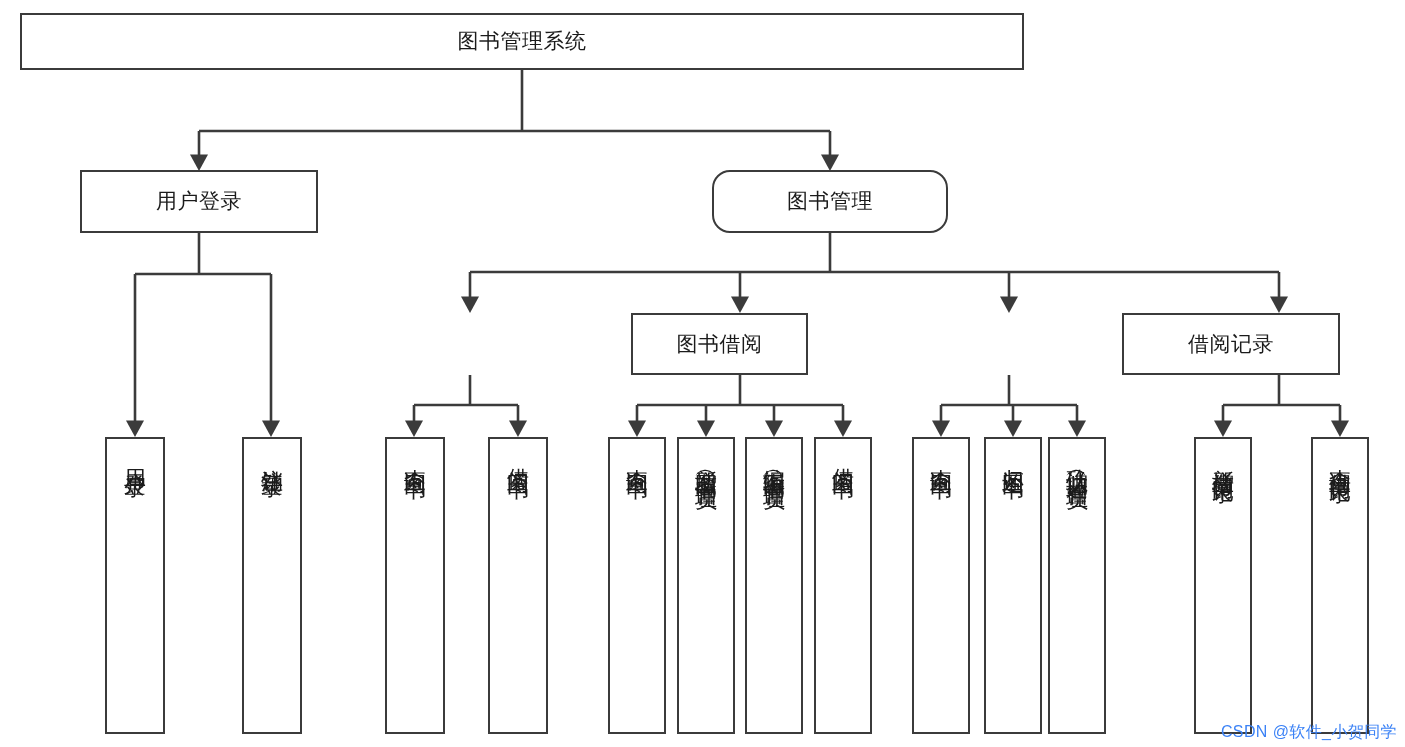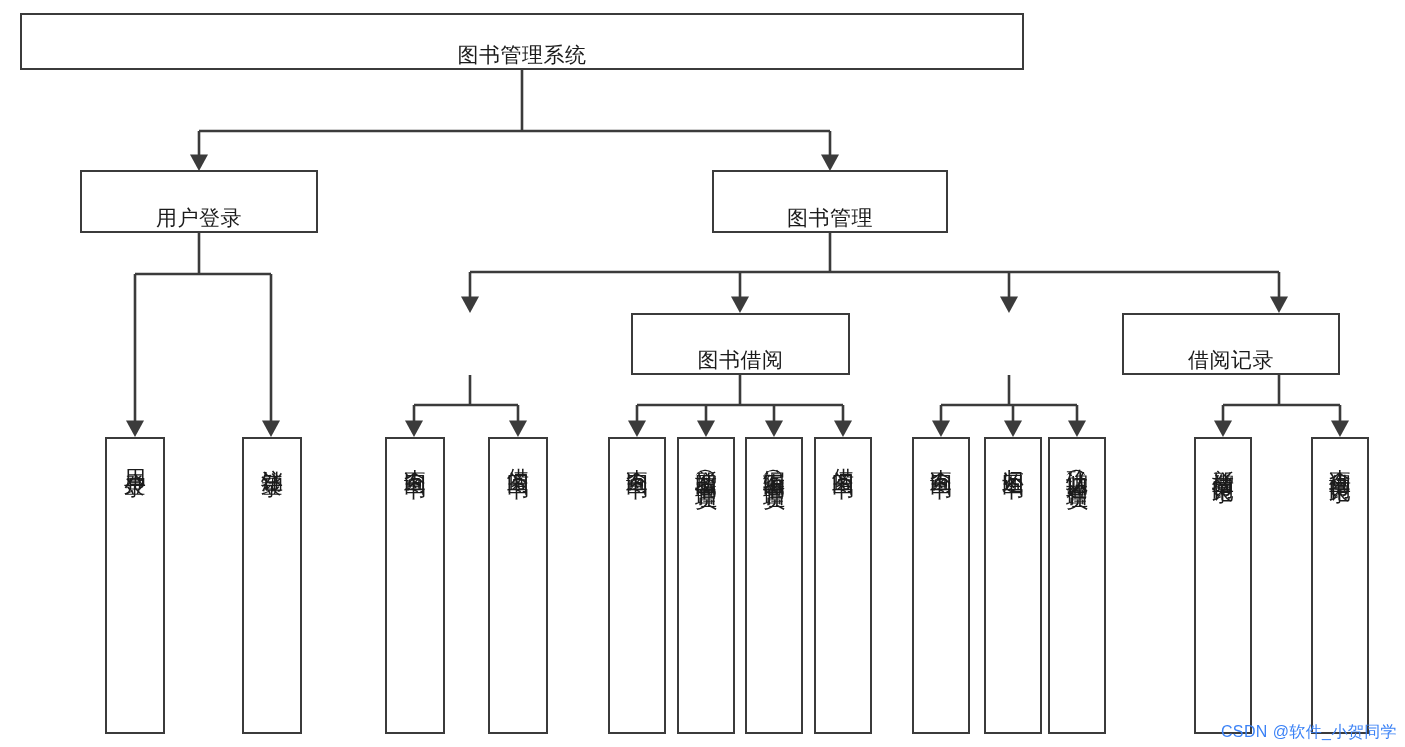--- a/index.html
+++ b/index.html
@@ -25,21 +25,21 @@
     width: 1405px;
     height: 747px;
     pointer-events: none;
   }
   .node {
     position: absolute;
     box-sizing: border-box;
     border: 2.4px solid #3b3b3b;
     background: #ffffff;
     display: flex;
-    align-items: flex-end;
+    align-items: center;
     justify-content: center;
     color: #1b1b1b;
   }
   .node-label {
     display: block;
     text-align: center;
     line-height: 1.18;
     white-space: pre;
   }
   
@@ -129,25 +129,25 @@
     </g>
   </svg>
 
   <div class="node horiz root" style="left:20px; top:13px; width:1004px; height:57px;">
     <span class="node-label">图书管理系统</span>
   </div>
 
   <div class="node horiz" style="left:80px; top:170px; width:238px; height:63px;">
     <span class="node-label">用户登录</span>
   </div>
-  <div class="node horiz" style="left:712px; top:170px; width:236px; height:63px;">
+  <div class="node horiz" style="left:712px; top:170px; width:236px; height:63px;border-radius:18px;">
     <span class="node-label">图书管理</span>
   </div>
 
-  <div class="node horiz" style="left:631px; top:313px; width:219px; height:62px;">
+  <div class="node horiz" style="left:631px; top:313px; width:177px; height:62px;">
     <span class="node-label">图书借阅</span>
   </div>
   <div class="node horiz" style="left:1122px; top:313px; width:218px; height:62px;">
     <span class="node-label">借阅记录</span>
   </div>
 
   <div class="node vert" style="left:105px; top:437px; width:60px; height:297px;">
     <span class="node-label">用户登录</span>
   </div>
   <div class="node vert" style="left:242px; top:437px; width:60px; height:297px;">

